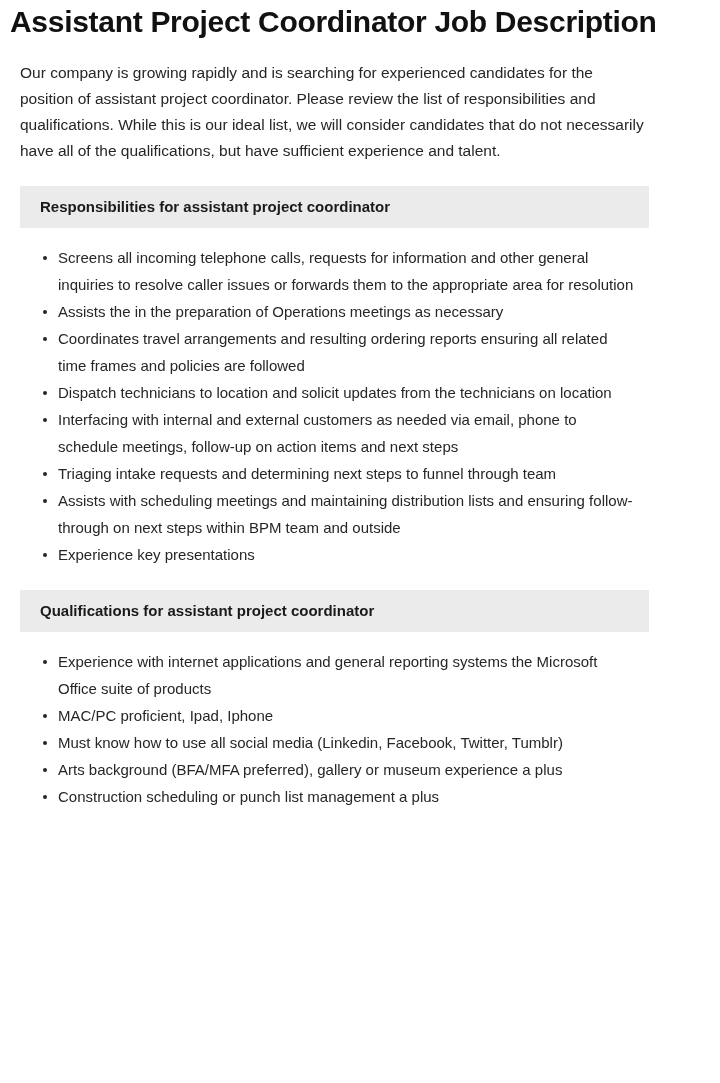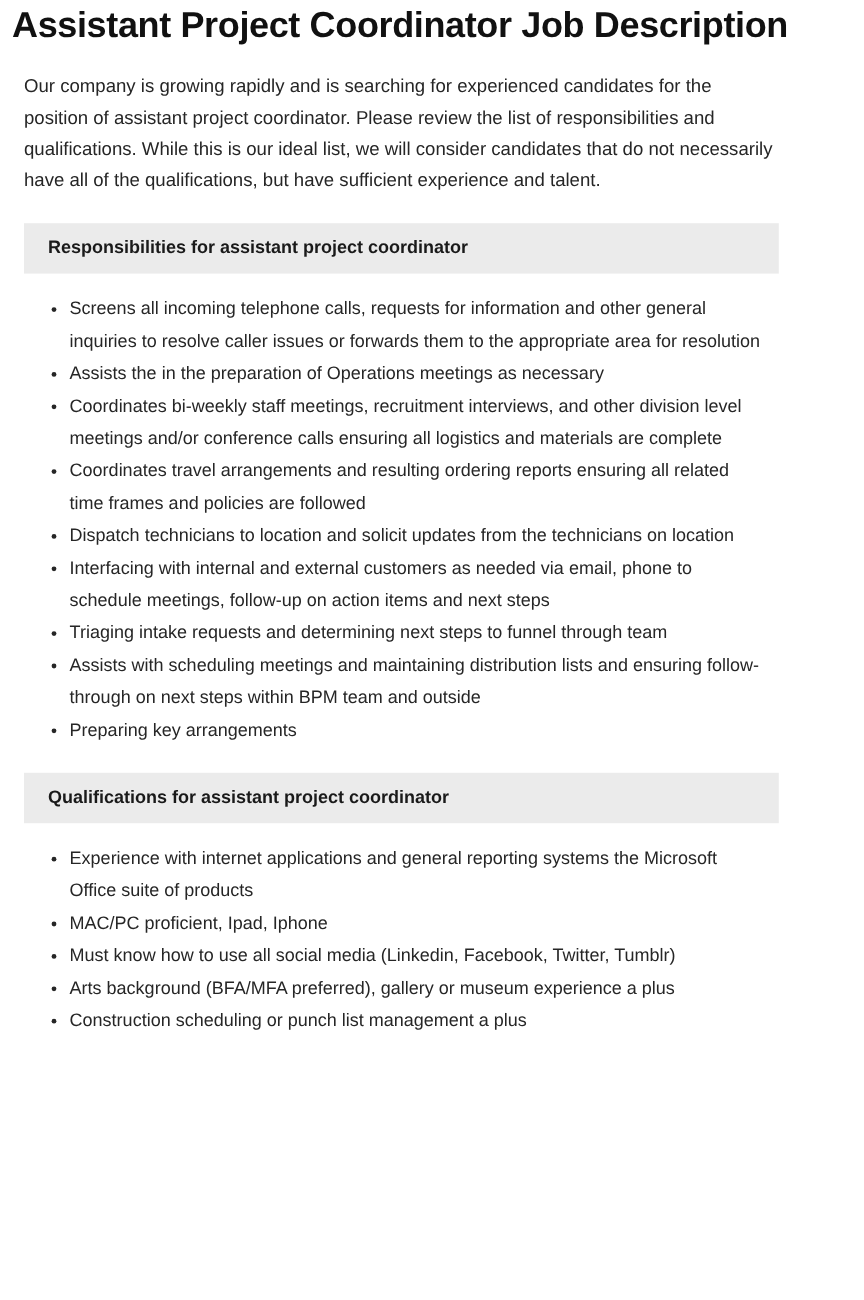--- a/index.html
+++ b/index.html
@@ -98,27 +98,26 @@
 
   <p class="intro">Our company is growing rapidly and is searching for experienced candidates for the position of assistant project coordinator. Please review the list of responsibilities and qualifications. While this is our ideal list, we will consider candidates that do not necessarily have all of the qualifications, but have sufficient experience and talent.</p>
 
   <div class="section-header">
     <span class="section-header-text">Responsibilities for assistant project coordinator</span>
   </div>
 
   <ul class="bullets">
     <li>Screens all incoming telephone calls, requests for information and other general inquiries to resolve caller issues or forwards them to the appropriate area for resolution</li>
     <li>Assists the in the preparation of Operations meetings as necessary</li>
-    <li>Coordinates bi-weekly staff meetings, recruitment interviews, and other division level meetings and/or conference calls ensuring all logistics and materials are complete</li>
     <li>Coordinates travel arrangements and resulting ordering reports ensuring all related time frames and policies are followed</li>
     <li>Dispatch technicians to location and solicit updates from the technicians on location</li>
     <li>Interfacing with internal and external customers as needed via email, phone to schedule meetings, follow-up on action items and next steps</li>
     <li>Triaging intake requests and determining next steps to funnel through team</li>
     <li>Assists with scheduling meetings and maintaining distribution lists and ensuring follow-through on next steps within BPM team and outside</li>
-    <li>Preparing key arrangements</li>
+    <li>Experience key presentations</li>
   </ul>
 
   <div class="section-header">
     <span class="section-header-text">Qualifications for assistant project coordinator</span>
   </div>
 
   <ul class="bullets qual-list">
     <li>Experience with internet applications and general reporting systems the Microsoft Office suite of products</li>
     <li>MAC/PC proficient, Ipad, Iphone</li>
     <li>Must know how to use all social media (Linkedin, Facebook, Twitter, Tumblr)</li>

